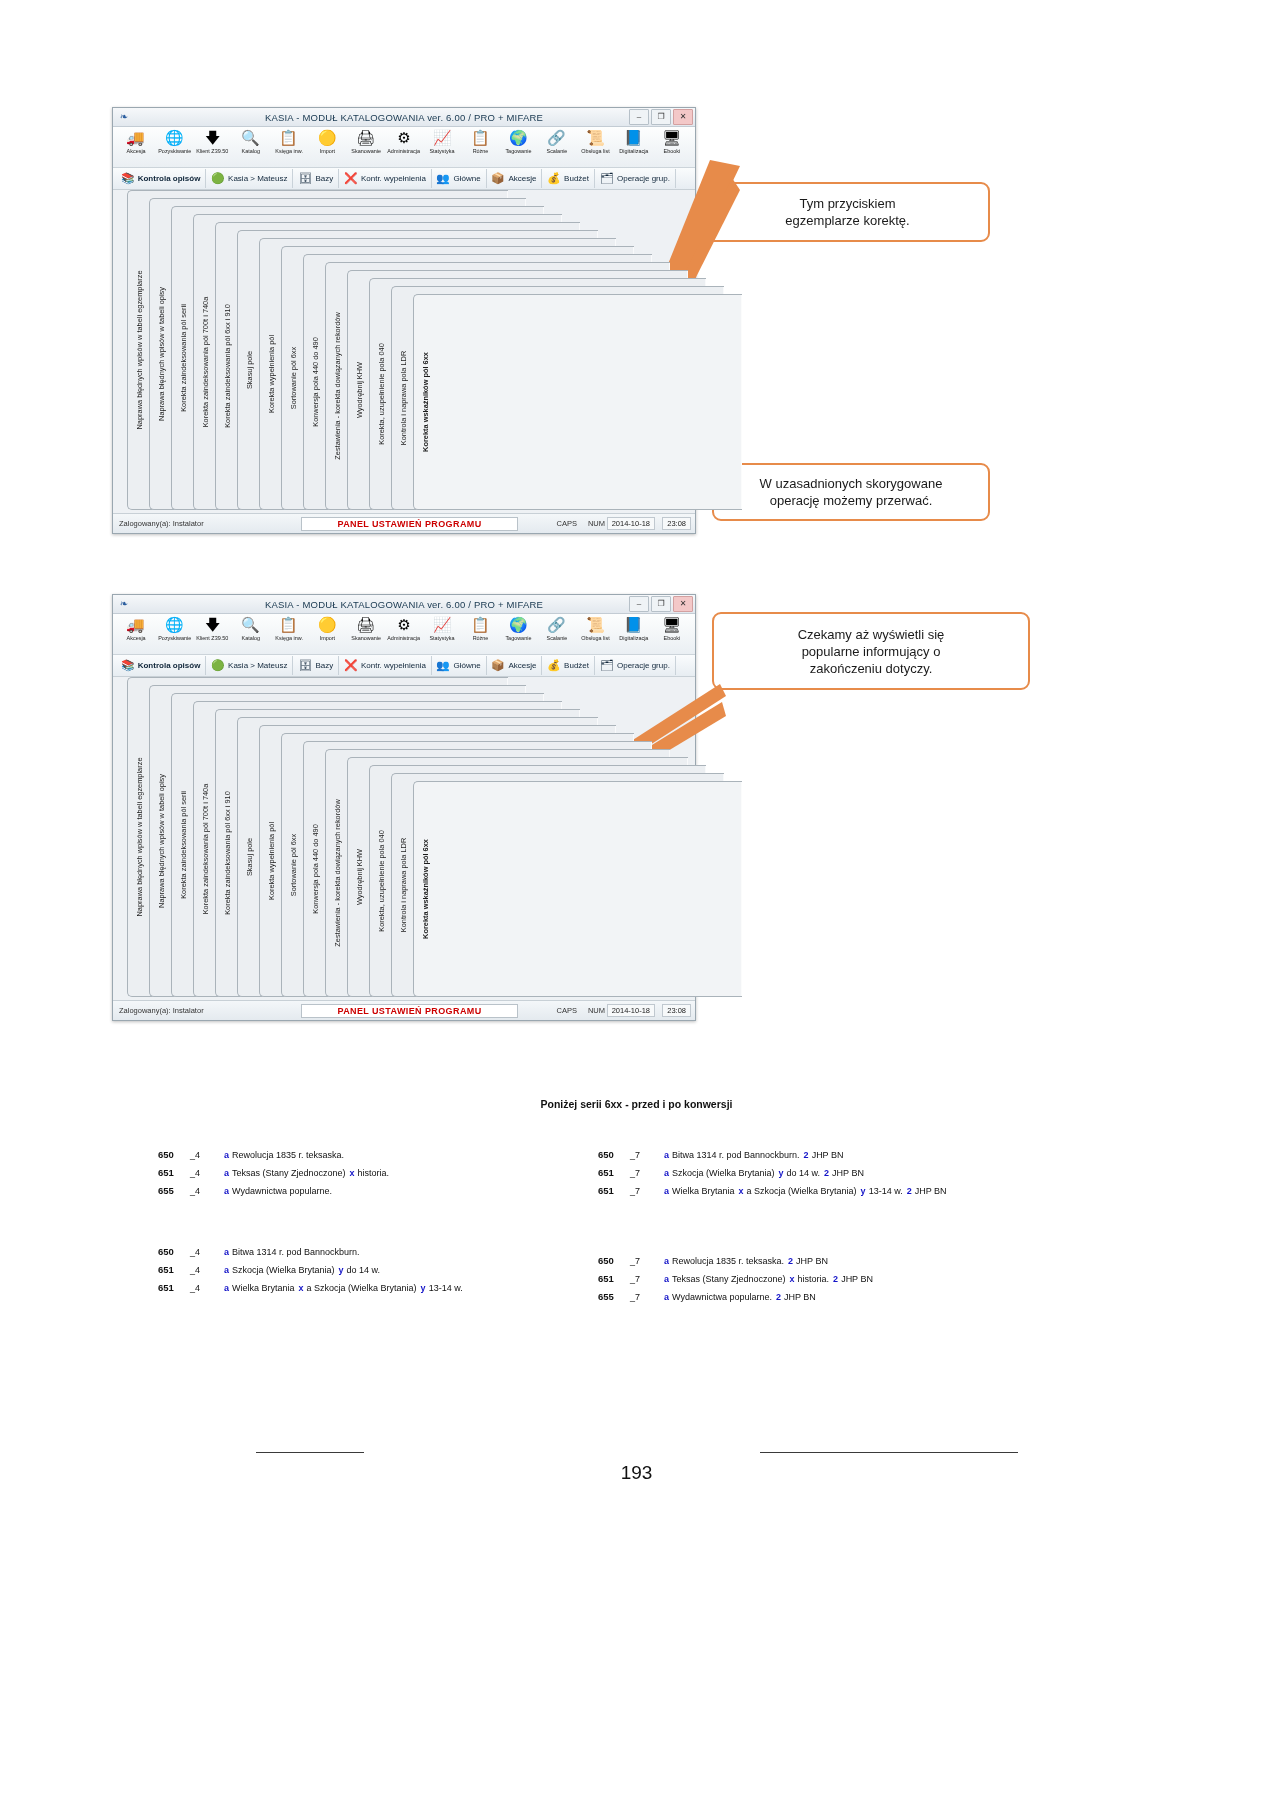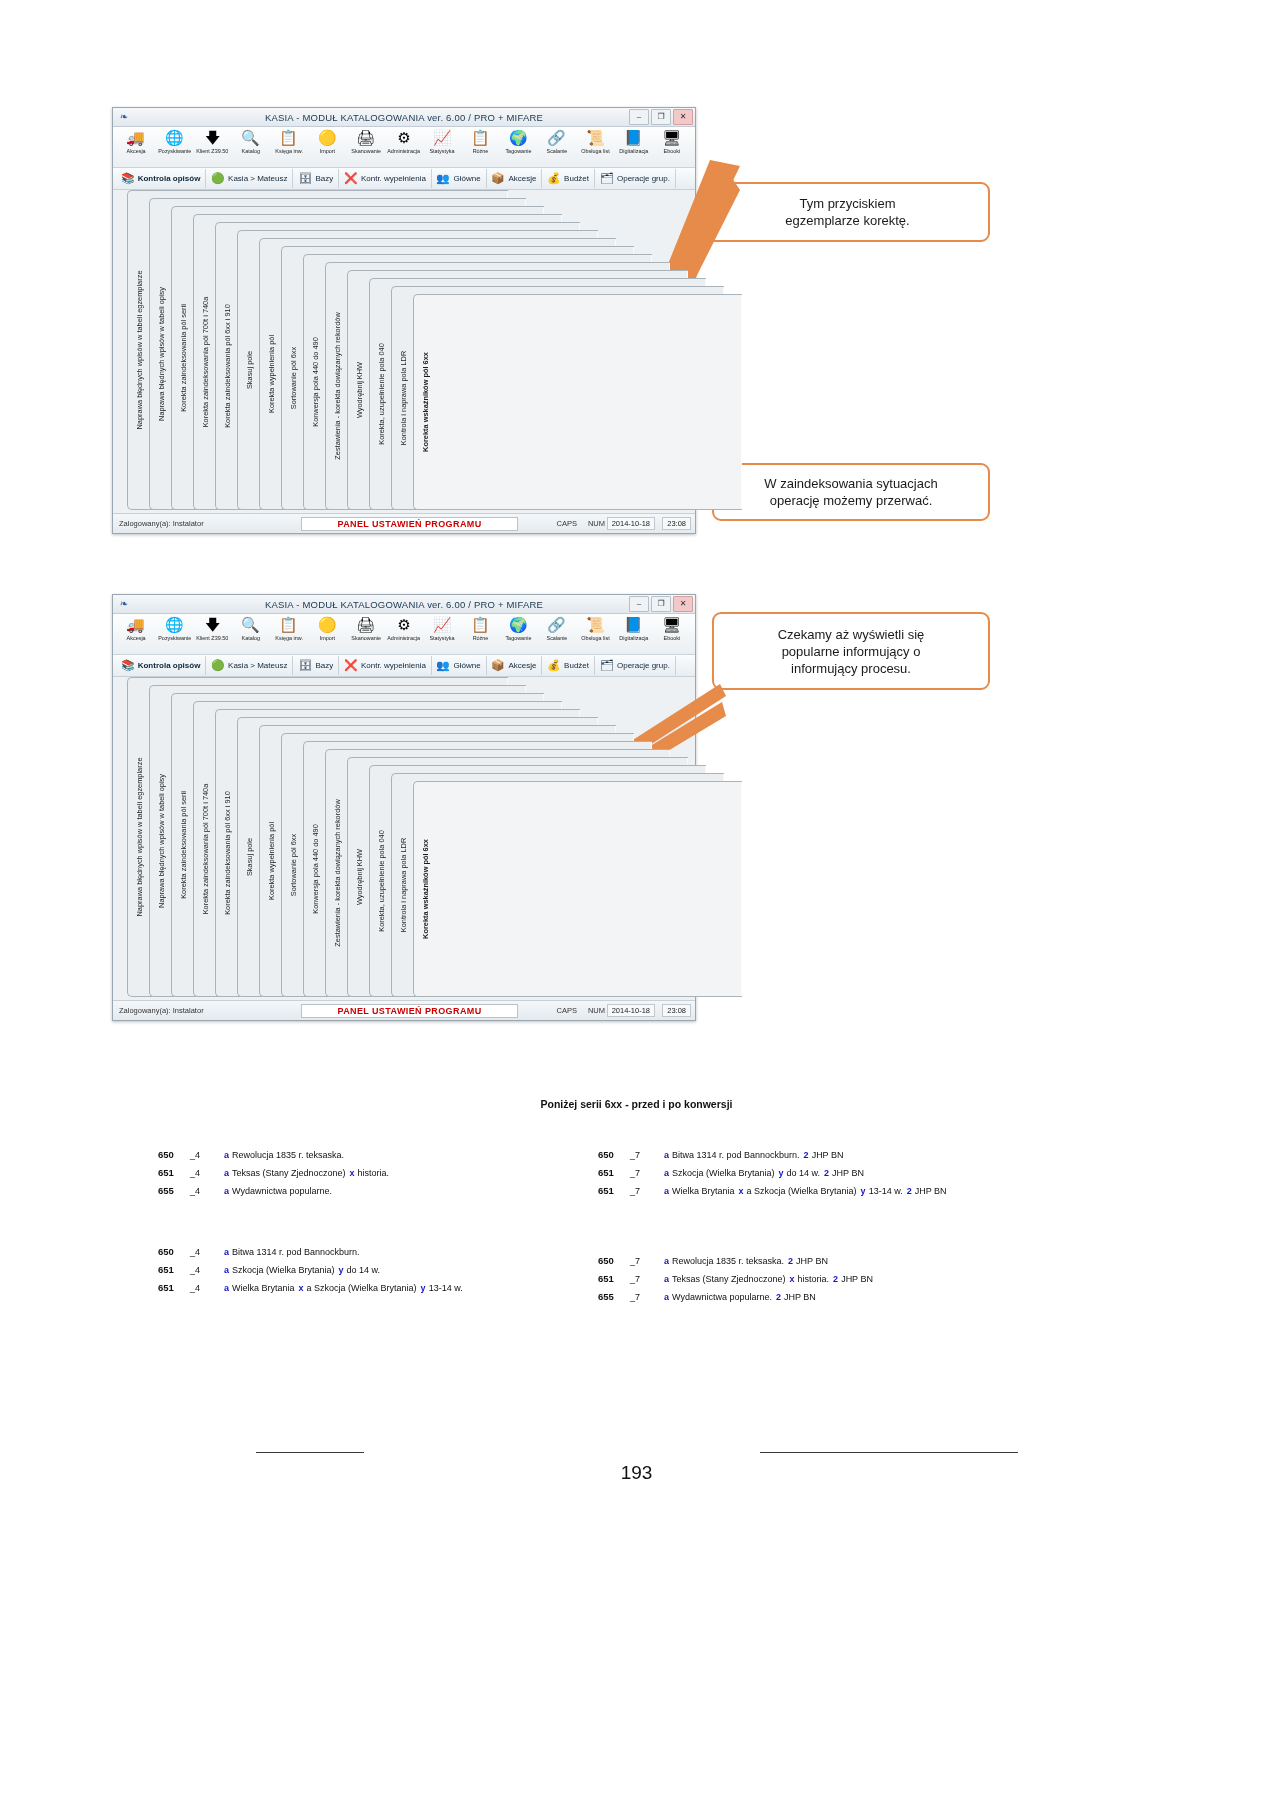--- a/index.html
+++ b/index.html
@@ -313,21 +313,21 @@
     <div>egzemplarze korektę.</div>
   </div>
 </div>
 <svg class="ptr" style="left:600px;top:160px;width:140px;height:250px;" viewBox="0 0 140 250">
   <polygon points="110,0 140,6 26,245 14,238" fill="#e78b4a"></polygon>
   <polygon points="132,18 140,30 30,248 20,243" fill="#e78b4a"></polygon>
 </svg>
 
 <div class="callout" style="left:712px;top:463px;width:278px;height:58px;">
   <div>
-    <div>W zaindeksowania sytuacjach</div>
+    <div>W uzasadnionych skorygowane</div>
     <div>operację możemy przerwać.</div>
   </div>
 </div>
 <svg class="ptr" style="left:470px;top:405px;width:250px;height:100px;" viewBox="0 0 250 100">
   <polygon points="8,6 246,72 246,84 14,22" fill="#e78b4a"></polygon>
   <polygon points="16,22 248,88 246,98 20,38" fill="#e78b4a"></polygon>
 </svg>
 
 <svg class="cursor" style="left:601px;top:404px;" width="12" height="18" viewBox="0 0 12 18">
   <polygon points="0,0 0,13 3.2,10 5.4,15.5 7.6,14.6 5.5,9.3 9.6,9.3" fill="#fff" stroke="#111" stroke-width="1"></polygon>
@@ -542,25 +542,25 @@
   <div class="statusbar">
     <span class="sb-cell" style="margin-left:6px;">Zalogowany(a): Instalator</span>
     <div class="panel-title" style="position:absolute;left:188px;width:215px;">PANEL USTAWIEŃ PROGRAMU</div>
     <span class="sb-cell" style="position:absolute;right:118px;">CAPS</span>
     <span class="sb-cell" style="position:absolute;right:90px;">NUM</span>
     <span class="sb-box" style="position:absolute;right:40px;">2014-10-18</span>
     <span class="sb-box" style="position:absolute;right:4px;">23:08</span>
   </div>
 </div>
 
-<div class="callout" style="left:712px;top:612px;width:278px;height:78px;">
+<div class="callout" style="left:712px;top:612px;width:318px;height:78px;">
   <div>
     <div>Czekamy aż wyświetli się</div>
     <div>popularne informujący o</div>
-    <div>informujący procesu.</div>
+    <div>zakończeniu dotyczy.</div>
   </div>
 </div>
 <svg class="ptr" style="left:436px;top:680px;width:290px;height:190px;" viewBox="0 0 290 190">
   <polygon points="284,4 290,16 26,186 16,176" fill="#e78b4a"></polygon>
   <polygon points="286,22 290,36 34,190 22,184" fill="#e78b4a"></polygon>
 </svg>
 
 <svg class="cursor" style="left:450px;top:851px;" width="12" height="18" viewBox="0 0 12 18">
   <polygon points="0,0 0,13 3.2,10 5.4,15.5 7.6,14.6 5.5,9.3 9.6,9.3" fill="#fff" stroke="#111" stroke-width="1"></polygon>
 </svg>

